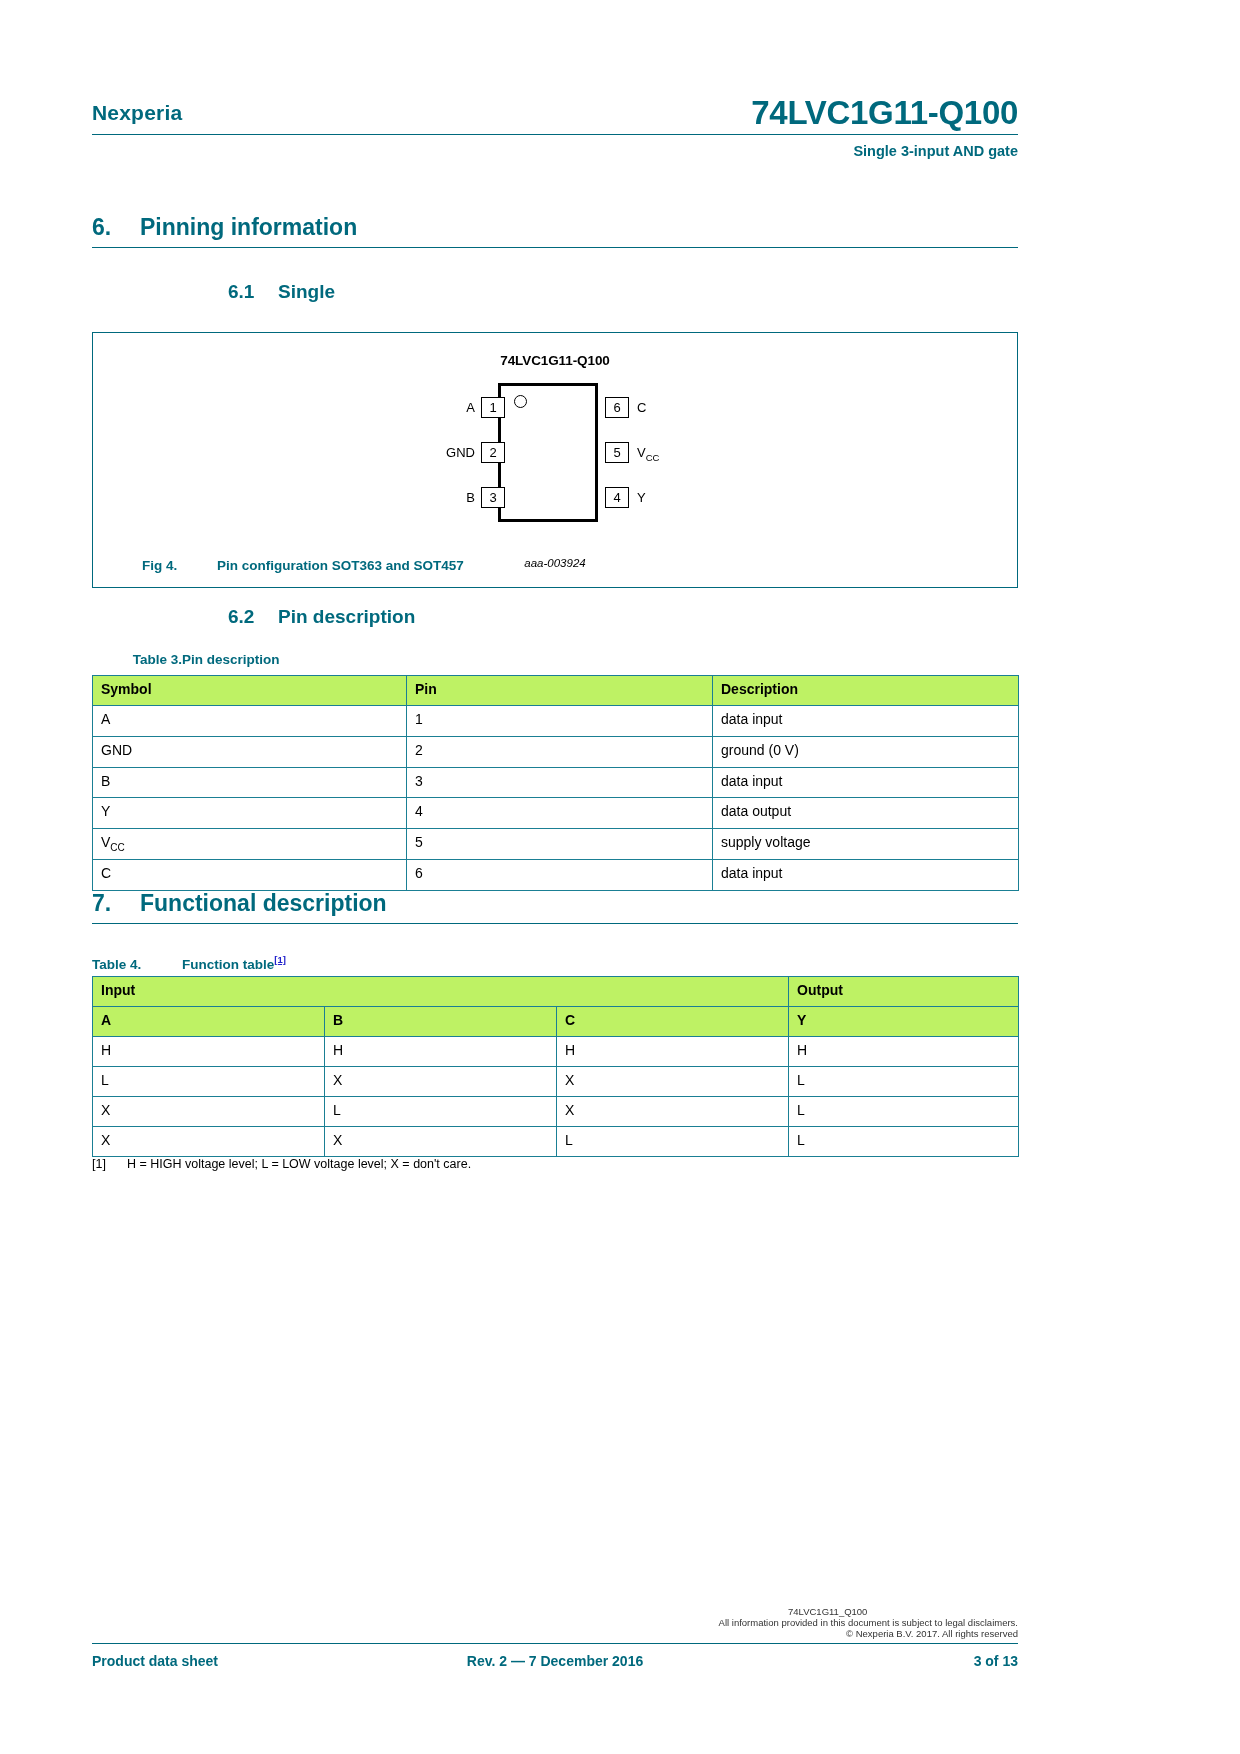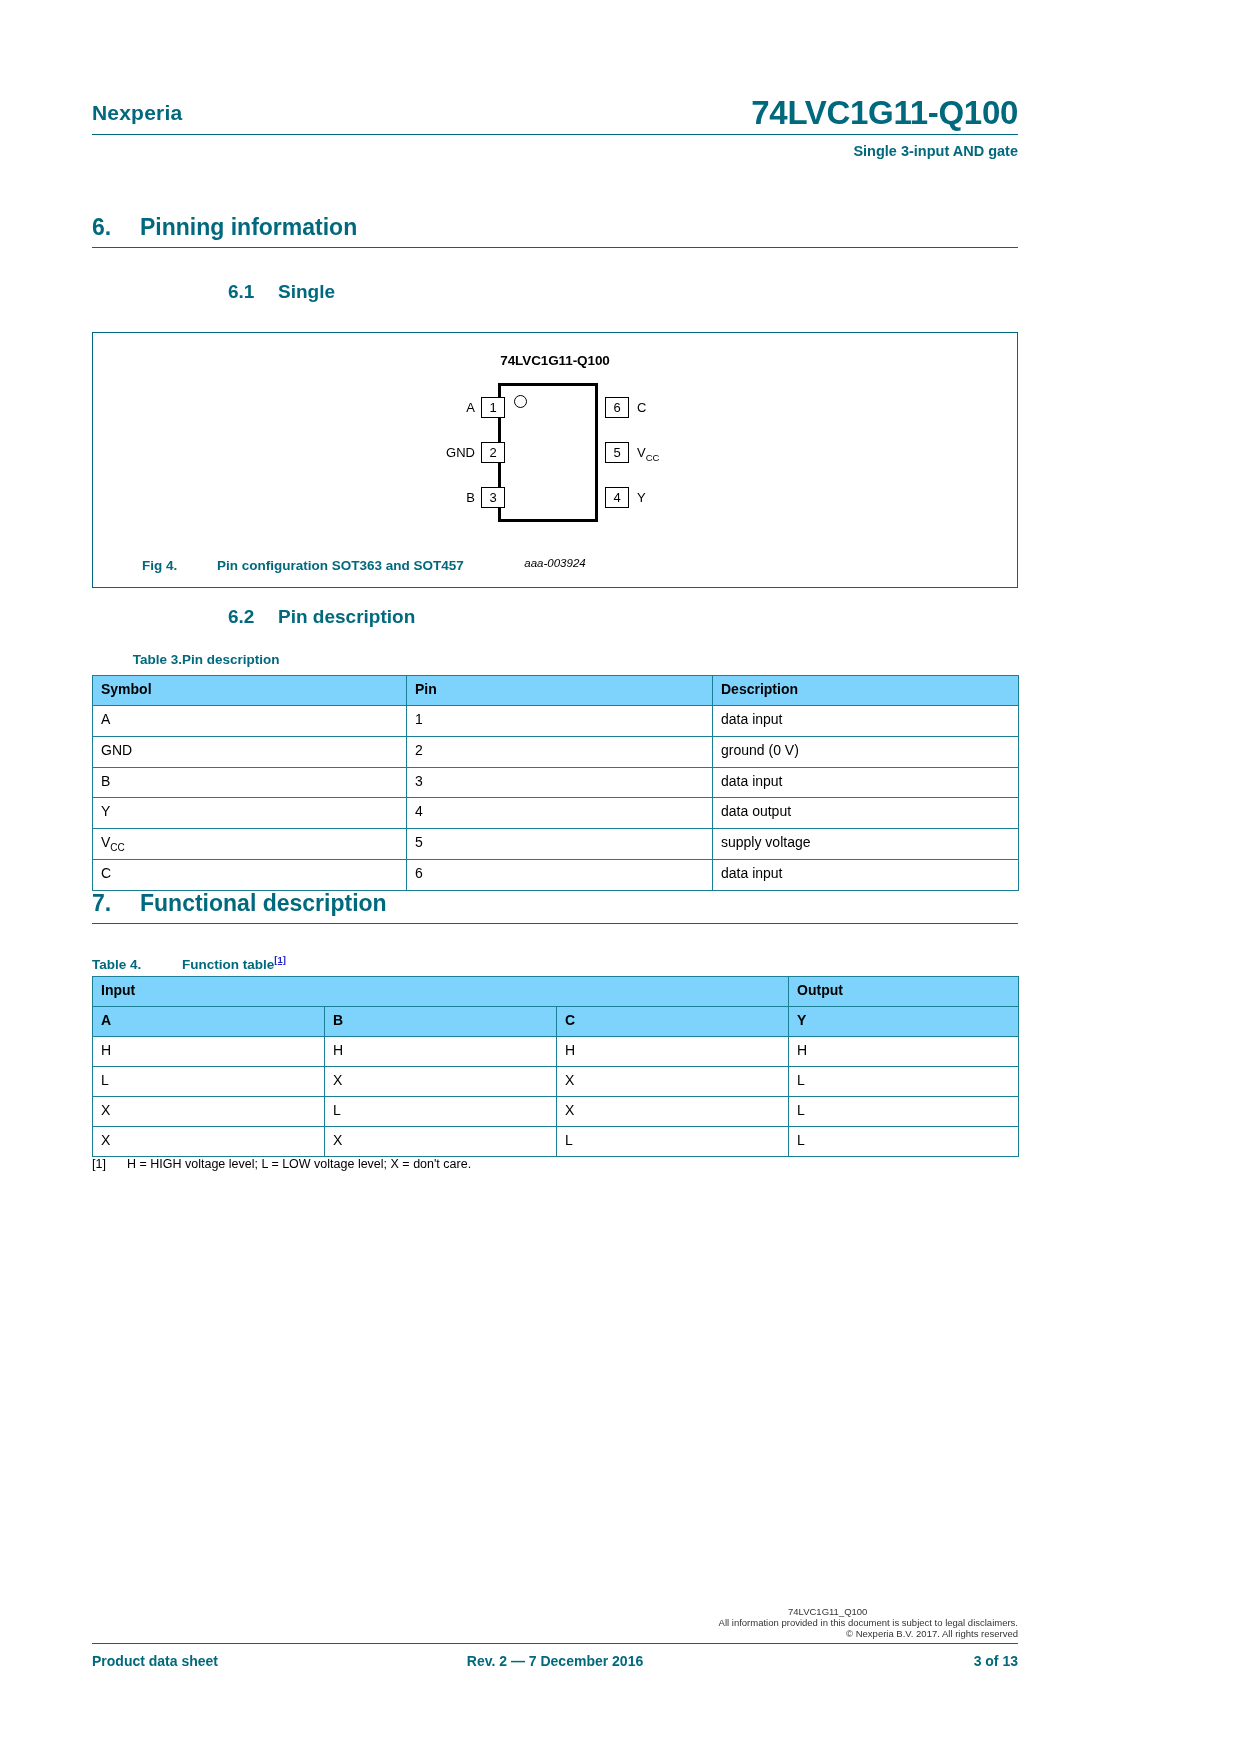--- a/index.html
+++ b/index.html
@@ -207,21 +207,21 @@
   table.dt td, table.dt th {
     border: 1px solid #1a7f94;
     padding: 5px 8px 6px 8px;
     text-align: left;
     font-weight: normal;
     vertical-align: top;
     height: 18px;
     color: #000;
   }
   table.dt thead th {
-    background: #7dd3fc;
+    background: #bef264;
     font-weight: bold;
   }
   table.dt td sub { font-size: 10px; }
   .footnote {
     position: absolute;
     left: 92px;
     font-size: 12.5px;
     color: #000;
   }
   .footnote .fn-mark { display: inline-block; width: 35px; }

